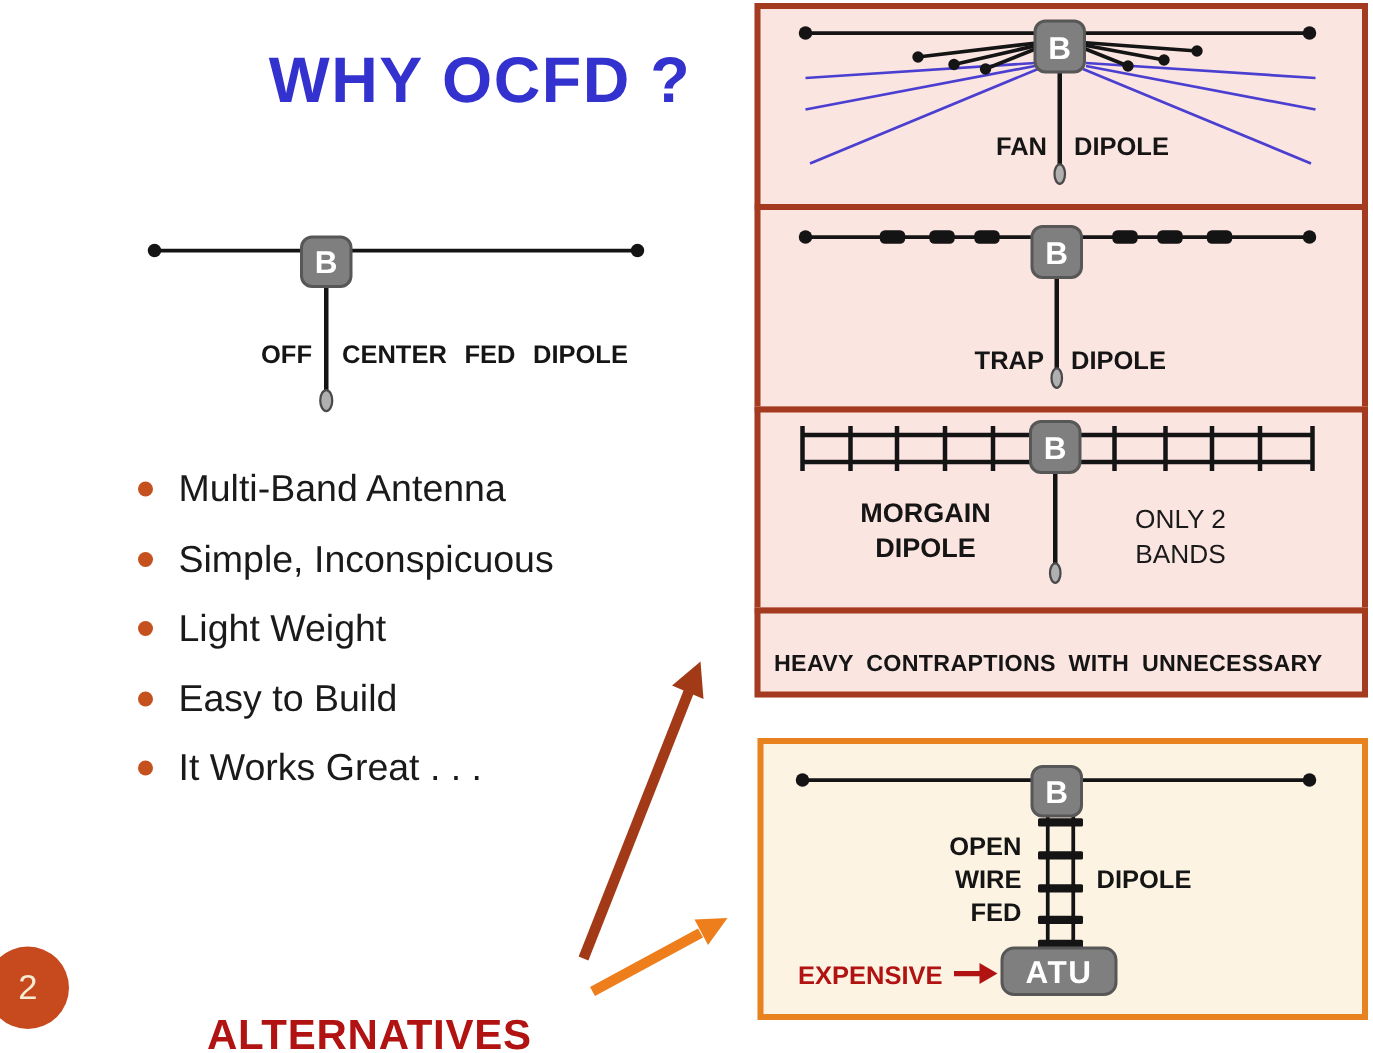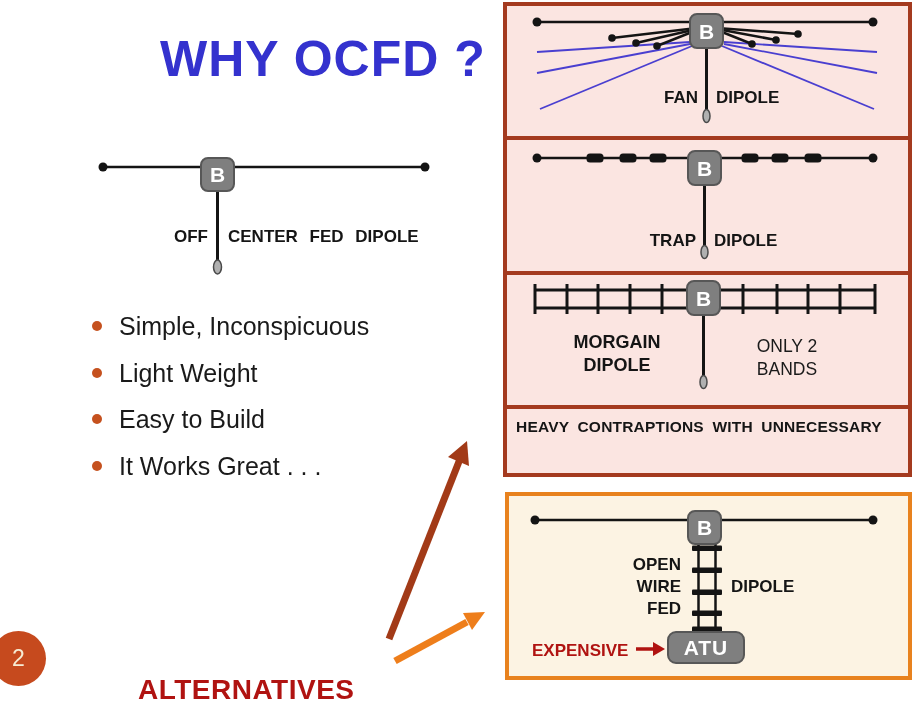--- a/index.html
+++ b/index.html
@@ -1,20 +1,20 @@
 <!DOCTYPE html>
 <html><head>
 <meta charset="utf-8">
 <style>
   html,body{margin:0;padding:0;background:#fff;}
   .slide{position:relative;width:915px;height:702px;background:#ffffff;overflow:hidden;
          font-family:"Liberation Sans",sans-serif;}
 
   .title{position:absolute;left:160px;top:30px;width:320px;text-align:center;
-         font-size:50px;font-weight:bold;color:#3432CE;letter-spacing:1px;white-space:nowrap;}
+         font-size:43px;font-weight:bold;color:#3432CE;letter-spacing:1px;white-space:nowrap;}
 
   .ocfd-svg{position:absolute;left:85px;top:145px;}
 
   .bullets{position:absolute;left:85px;top:303px;margin:0;padding:0;list-style:none;}
   .bullets li{position:relative;padding-left:34px;font-size:25px;color:#1a1a1a;
               line-height:46.6px;white-space:nowrap;}
   .bullets li::before{content:'';position:absolute;left:7px;top:18px;width:10px;height:10px;
               border-radius:50%;background:#C5511E;}
   .sub-bullet{position:relative;margin-left:46px;padding-left:22px;font-size:20px;color:#1a1a1a;
               line-height:30px;white-space:nowrap;}
@@ -29,21 +29,21 @@
   .page-badge{position:absolute;left:-9px;top:631px;width:55px;height:55px;border-radius:50%;
               background:#C64A1E;color:#F6ECD4;display:flex;align-items:center;justify-content:center;
               font-size:23px;}
 
   .red-group{position:absolute;left:503px;top:2px;width:409px;}
   .red-box{box-sizing:border-box;width:409px;border:4px solid #A43A1F;background:#FBE5E1;}
   .red-box + .red-box{margin-top:-4px;}
   .fan-box{height:138px;}
   .trap-box{height:139px;}
   .morgain-box{height:138px;}
-  .caption-box{height:72px;padding:7px 9px;}
+  .caption-box{height:60px;padding:23px 9px;}
   .caption-box div{font-size:15.5px;font-weight:bold;color:#151515;line-height:21px;
               word-spacing:4px;letter-spacing:.2px;white-space:nowrap;}
 
   .orange-box{position:absolute;left:505px;top:492px;width:407px;height:188px;
               box-sizing:border-box;border:4px solid #E8821E;background:#FCF3E3;}
 
   svg .wire{stroke:#141414;stroke-width:2.5;fill:none;}
   svg .thick{stroke:#141414;stroke-width:3;fill:none;}
   svg .dot{fill:#141414;}
   svg .balun{fill:#7F7F7F;stroke:#575757;stroke-width:2;}
@@ -68,20 +68,21 @@
     <circle class="dot" cx="340" cy="22" r="4.5"></circle>
     <line class="feed" x1="132.5" y1="46" x2="132.5" y2="118"></line>
     <ellipse class="connector" cx="132.5" cy="122" rx="4" ry="7"></ellipse>
     <rect class="balun" x="116" y="13" width="33" height="33" rx="7"></rect>
     <text class="balun-text" x="132.5" y="37" text-anchor="middle">B</text>
     <text class="lbl" x="123" y="97" text-anchor="end">OFF</text>
     <text class="lbl" x="143" y="97" style="word-spacing:7px">CENTER FED DIPOLE</text>
   </svg>
 
   <ul class="bullets">
+    <li><span>Multi-Band Antenna</span></li>
     <li><span>Simple, Inconspicuous</span></li>
     <li><span>Light Weight</span></li>
     <li><span>Easy to Build</span></li>
     <li><span>It Works Great . . .</span></li>
   </ul>
 
   <div class="alternatives">ALTERNATIVES</div>
 
   <svg class="arrows-svg" width="125" height="250" viewBox="0 0 125 250">
     <g>

